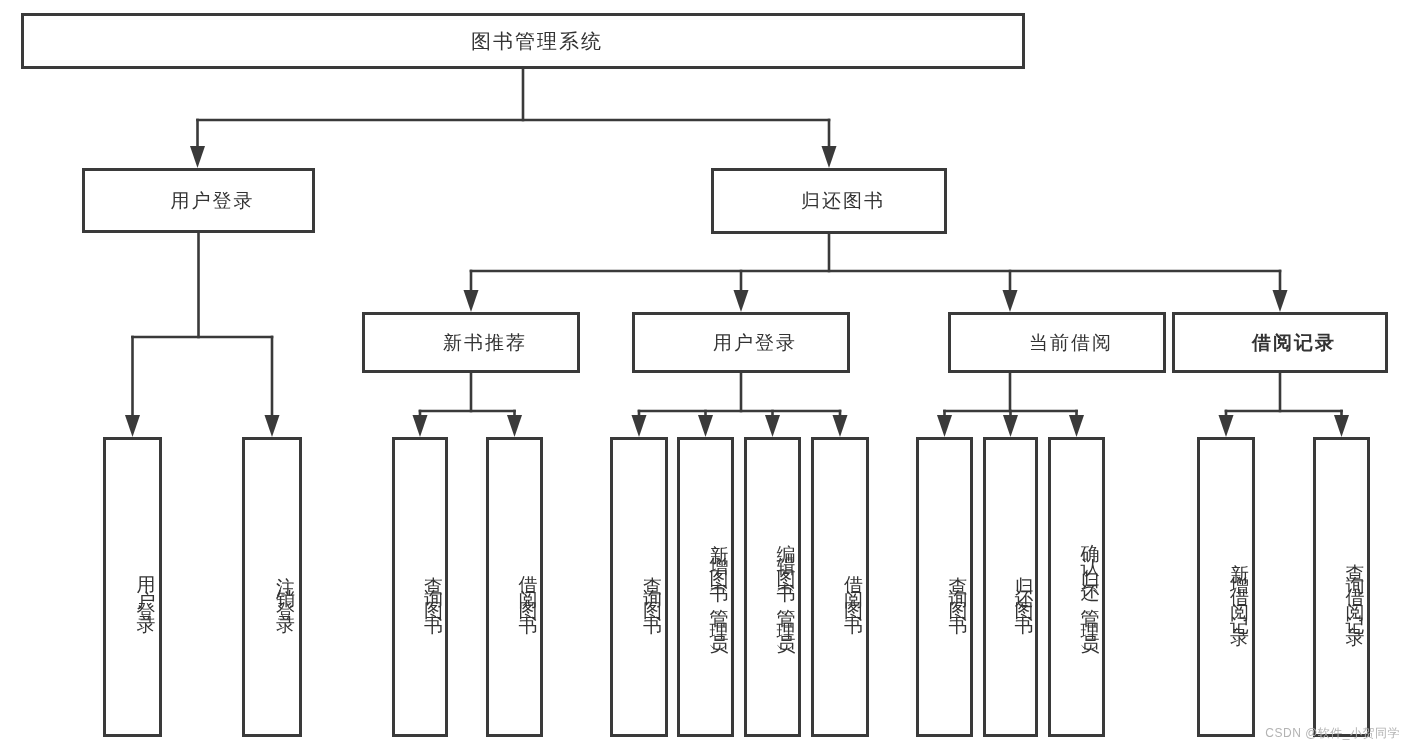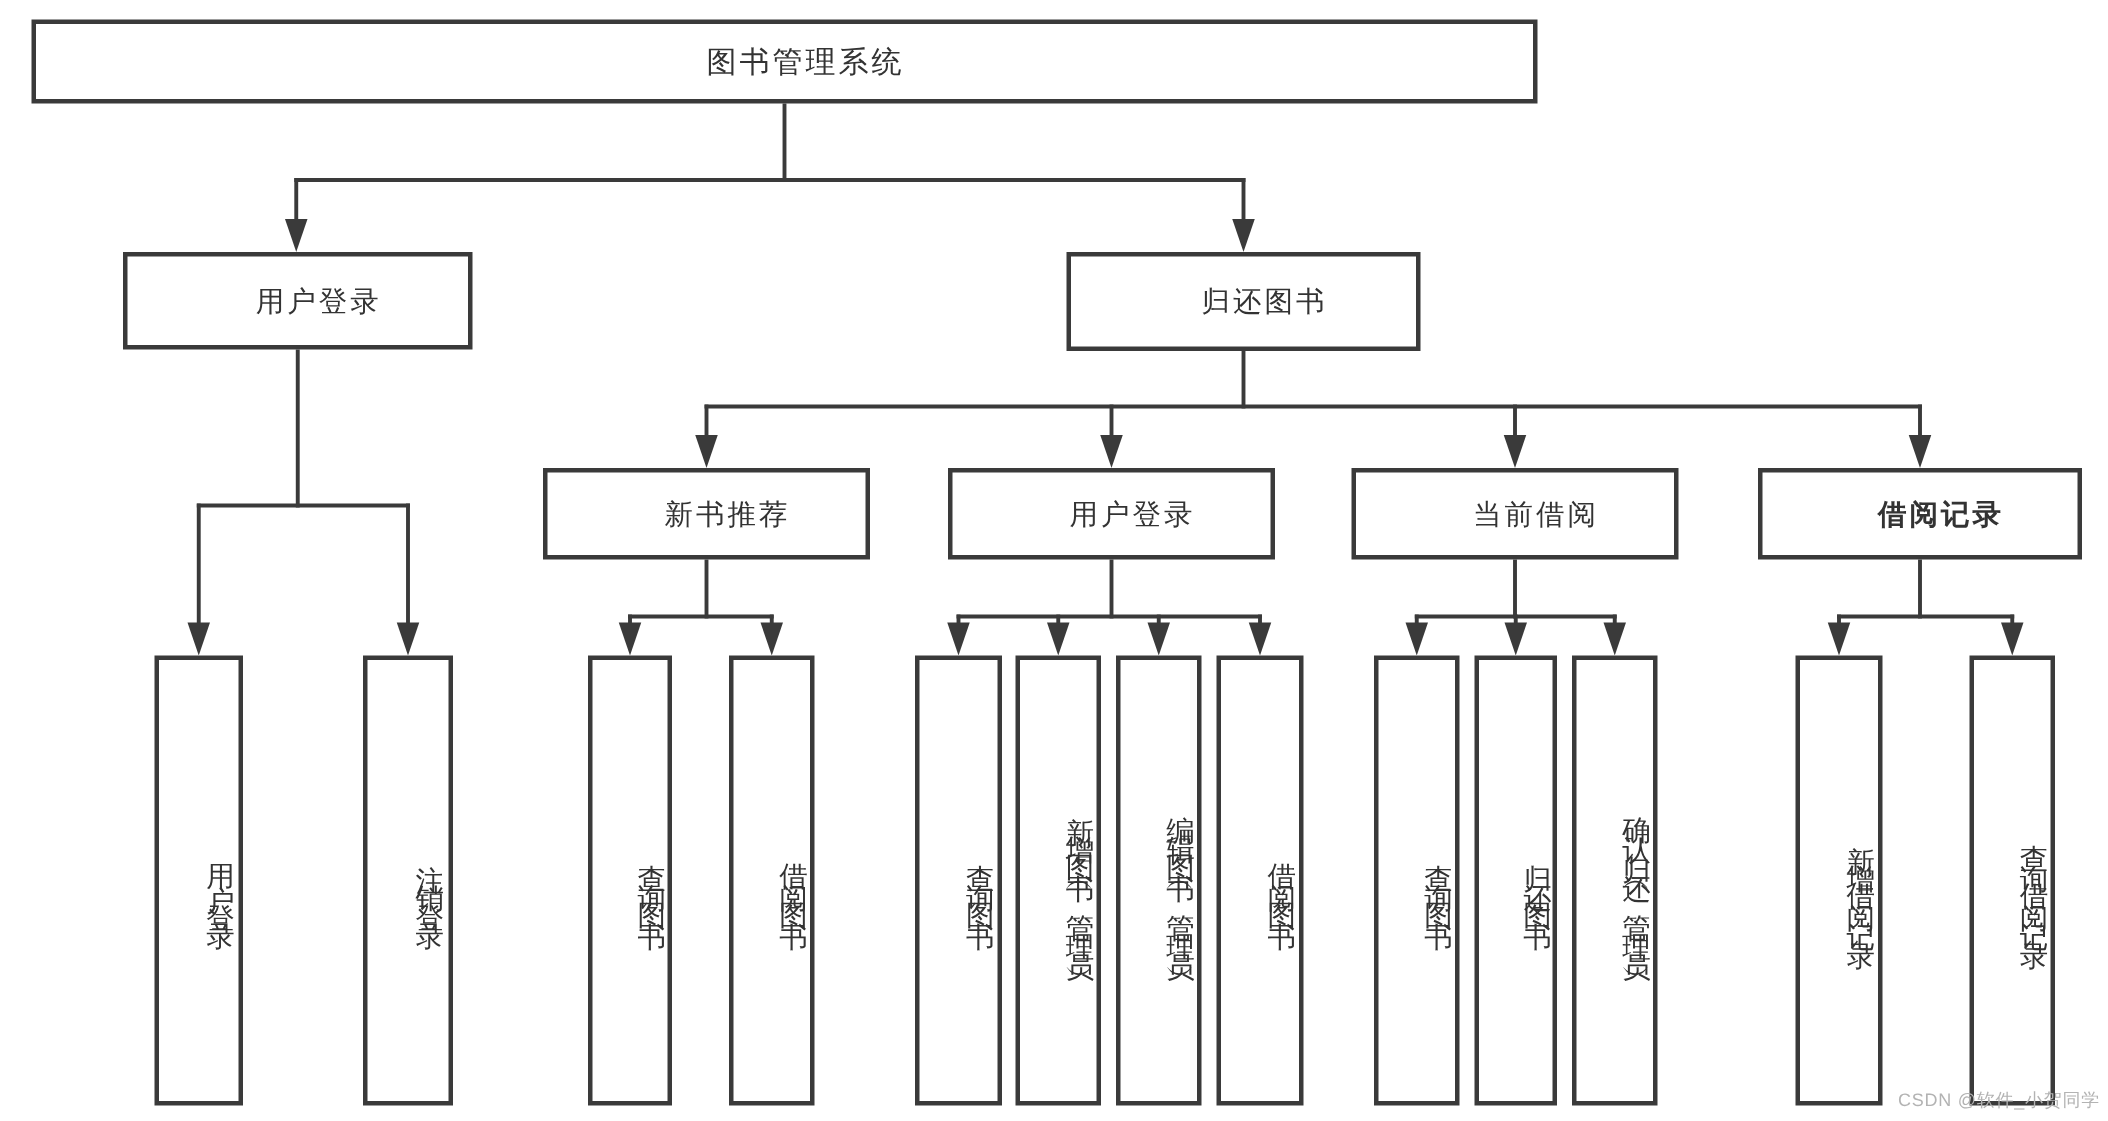--- a/index.html
+++ b/index.html
@@ -116,21 +116,21 @@
   <div class="node h-node" style="left:711px;top:168px;width:236px;height:66px;">
     <span>归还图书</span>
   </div>
 
   <div class="node h-node" style="left:362px;top:312px;width:218px;height:61px;">
     <span>新书推荐</span>
   </div>
   <div class="node h-node" style="left:632px;top:312px;width:218px;height:61px;">
     <span>用户登录</span>
   </div>
-  <div class="node h-node" style="left:901px;top:312px;width:218px;height:61px;">
+  <div class="node h-node" style="left:948px;top:312px;width:218px;height:61px;">
     <span>当前借阅</span>
   </div>
   <div class="node h-node" style="left:1172px;top:312px;width:216px;height:61px;font-weight:bold;">
     <span>借阅记录</span>
   </div>
 
   <div class="node v-node" style="left:103px;top:437px;width:59px;height:300px;">
     <span>用户登录</span>
   </div>
   <div class="node v-node" style="left:242px;top:437px;width:60px;height:300px;">

